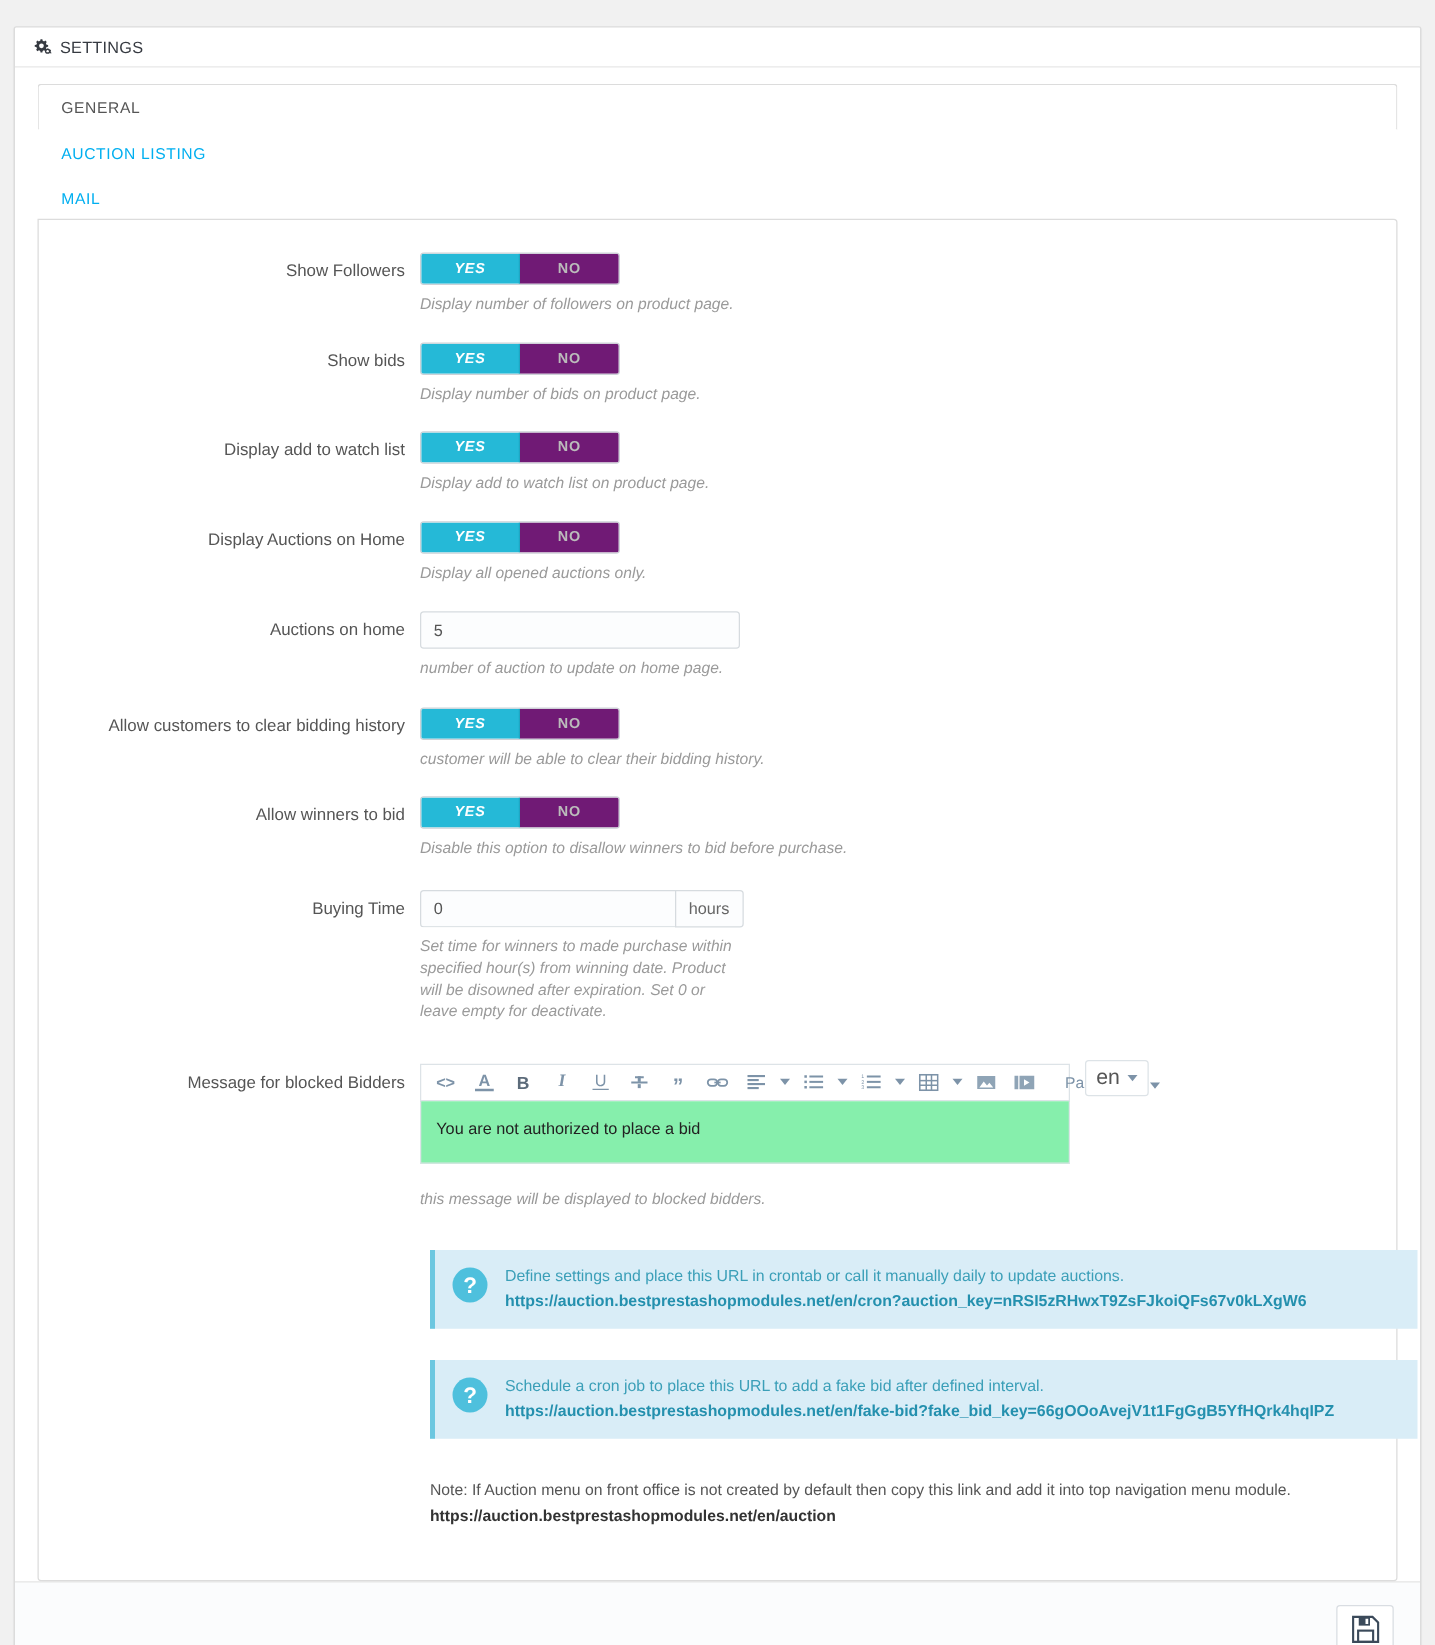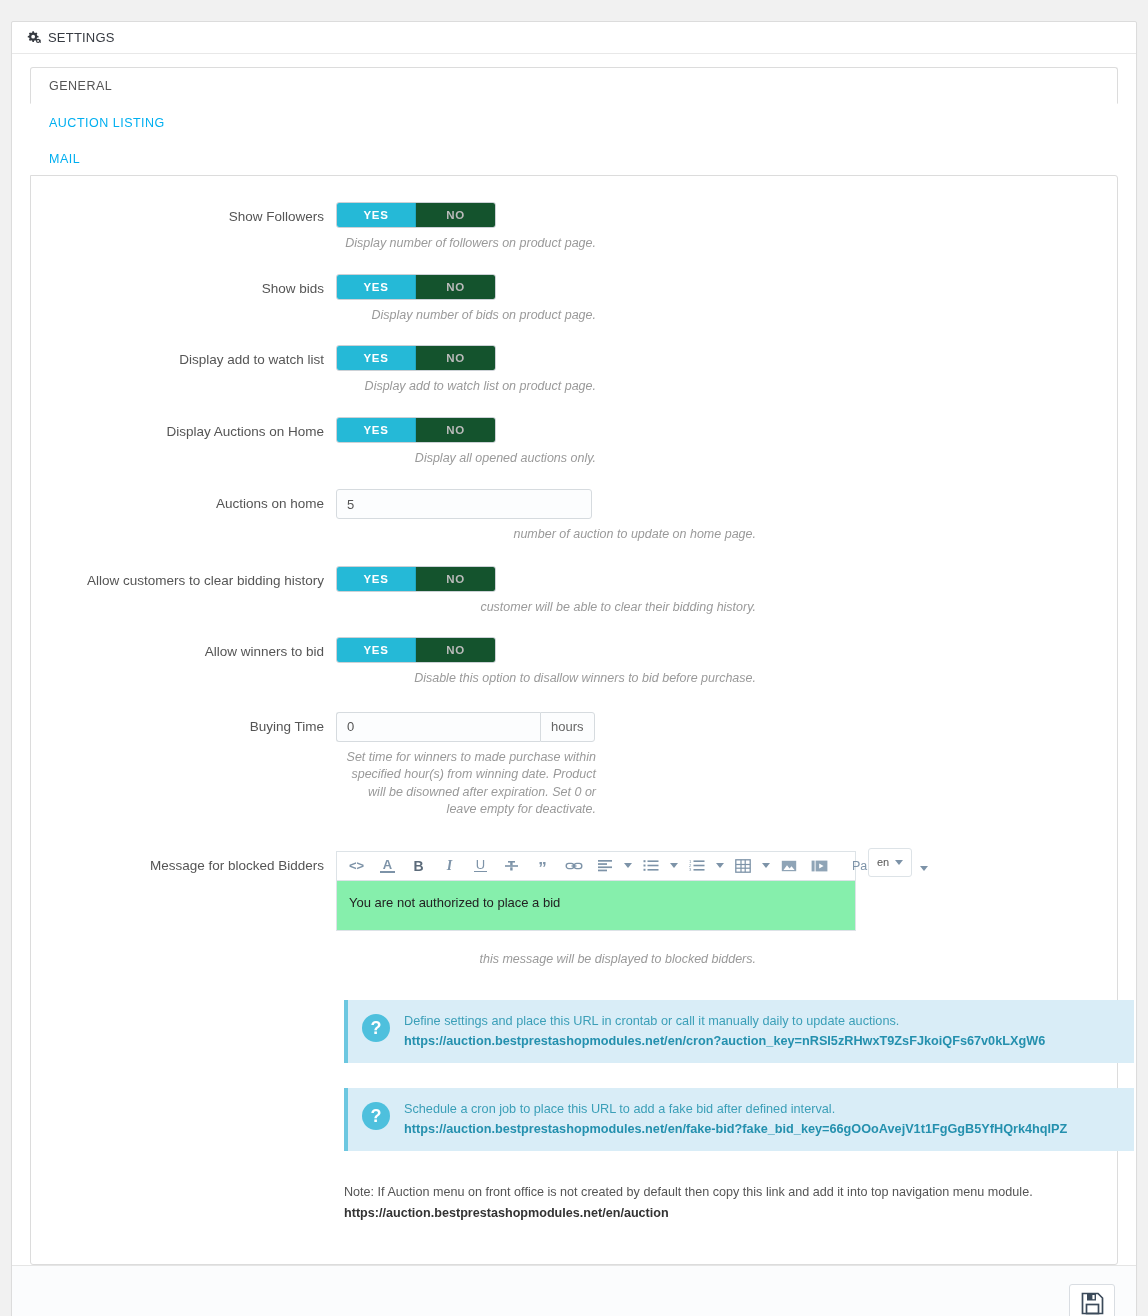--- a/index.html
+++ b/index.html
@@ -89,21 +89,20 @@
     padding-top: 2px;
   }
   .f-ctrl { flex: 1 1 auto; padding-left: 0; }
   .f-help {
     font-size: 12.5px;
     color: #9a9a9a;
     font-style: italic;
     line-height: 17.5px;
     margin-top: 7px;
     max-width: 260px;
-    text-align: right;
   }
   .f-help.wide { max-width: 420px; }
 
   .row-gap-1 { margin-bottom: 21px; }
 
   
   .switch {
     display: inline-flex;
     border-radius: 3px;
     overflow: hidden;
@@ -118,23 +117,24 @@
     justify-content: center;
     font-size: 11.5px;
     font-weight: bold;
     letter-spacing: .6px;
     cursor: pointer;
   }
   .sw-yes {
     background: #25b9d7;
     color: #fff;
     border-right: 1px solid #1ea7c3;
+    font-style: italic;
   }
   .sw-no {
-    background: #14532d;
+    background: #701a75;
     color: #bbbbbb;
   }
 
   
   .txt {
     height: 30px;
     border: 1px solid #d6dbdf;
     border-radius: 3px;
     background: #fcfdfe;
     font-size: 13px;
@@ -216,21 +216,21 @@
     position: absolute;
     left: 532px; top: -3px;
     border: 1px solid #dde3e7;
     background: #fff;
     border-radius: 3px;
     height: 29px;
     padding: 0 8px;
     display: inline-flex;
     align-items: center;
     gap: 6px;
-    font-size: 11px;
+    font-size: 17px;
     color: #555;
     cursor: pointer;
   }
 
   
   .alert {
     background: #d9edf7;
     border-left: 4px solid #6cc7e0;
     padding: 13px 16px 13px 14px;
     display: flex;

